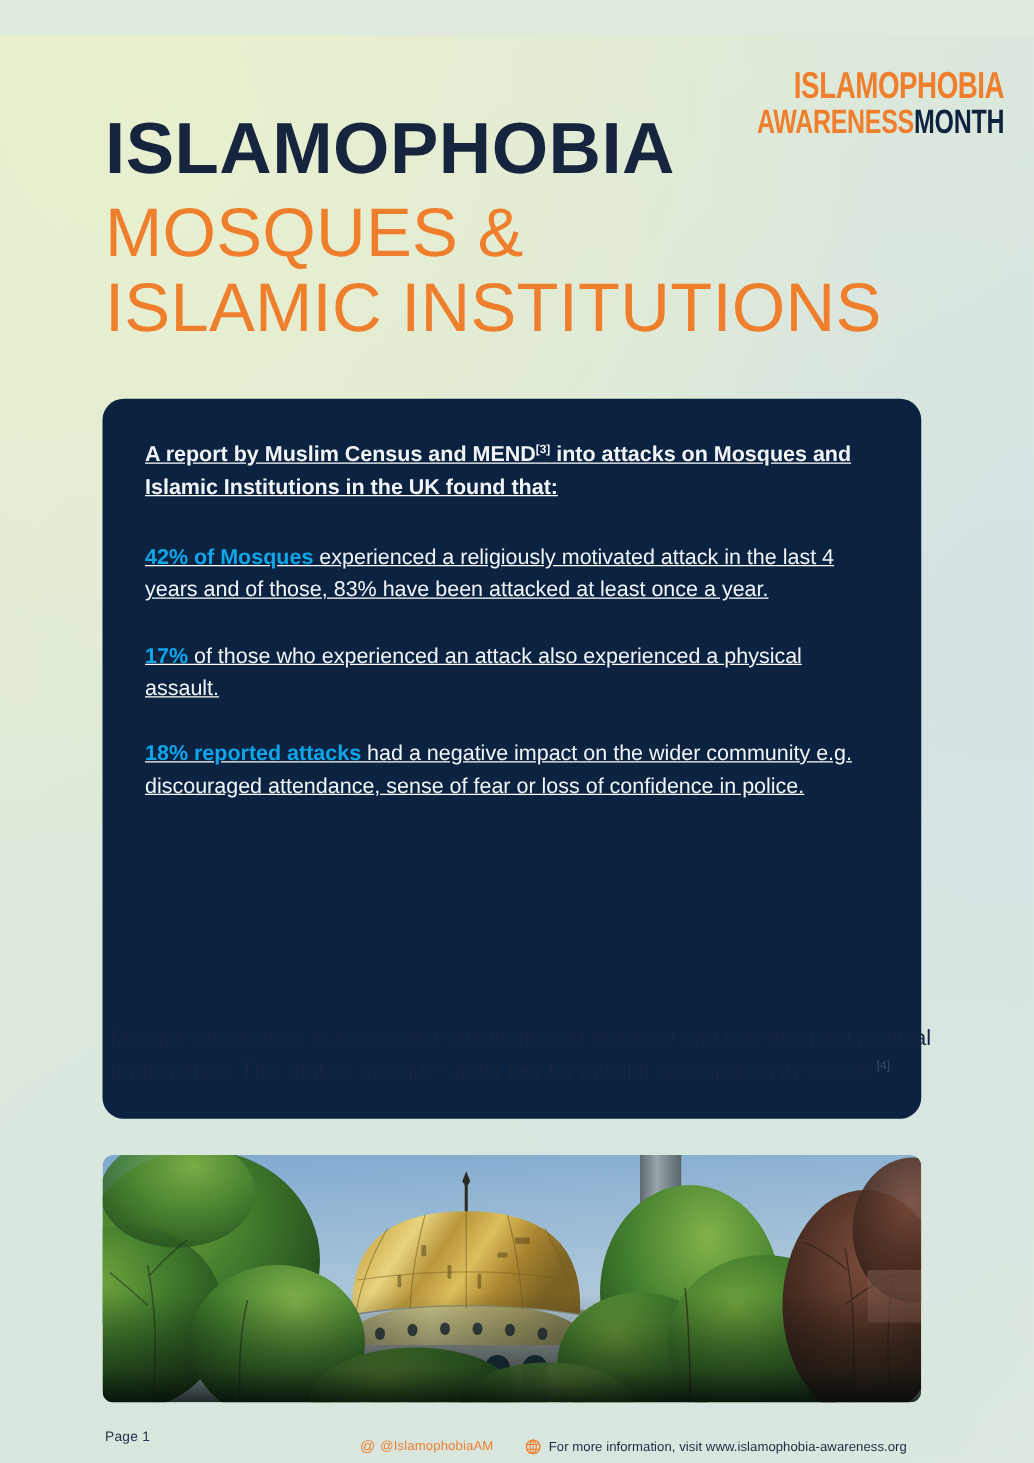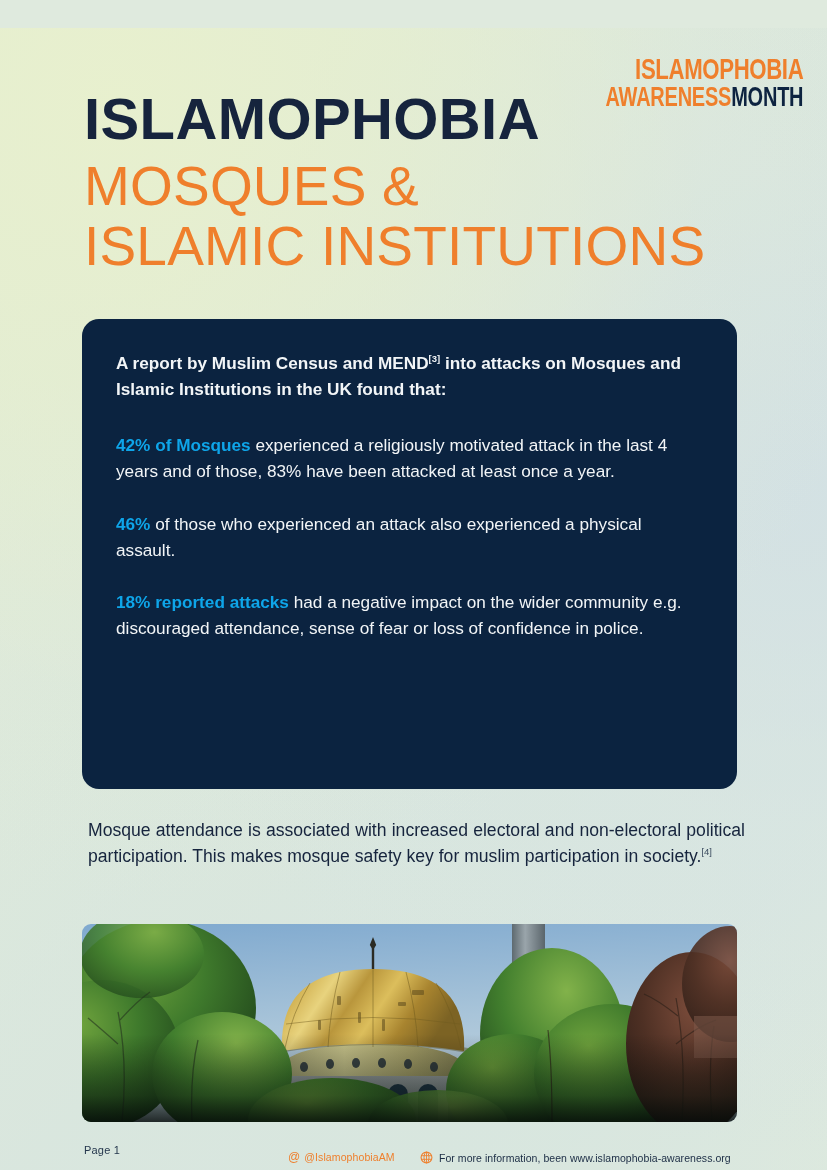--- a/index.html
+++ b/index.html
@@ -83,26 +83,27 @@
     letter-spacing: 0.2px;
     line-height: 1.09;
   }
 
   
   .card {
     position: absolute;
     left: 82px;
     top: 291px;
     width: 655px;
-    height: 470px;
+    height: 576px;
     box-sizing: border-box;
     background: #0b2340;
     border-radius: 17px;
     padding: 31px 34px 0 34px;
     color: #ffffff;
+    text-decoration: underline;
   }
   .card p {
     margin: 0 0 26px 0;
     font-size: 17.2px;
     line-height: 1.52;
     color: #f2f5f7;
   }
   .card p.lead {
     font-weight: 700;
     margin-bottom: 30px;
@@ -211,21 +212,21 @@
     <span class="h-sub">MOSQUES &amp;</span>
     <span class="h-sub">ISLAMIC INSTITUTIONS</span>
   </div>
 
   <div class="card">
 
     <p class="lead"><span>A report by Muslim Census and MEND</span><sup class="ref">[3]</sup><span> into attacks on Mosques and Islamic Institutions in the UK found that:</span></p>
 
     <p><span class="hl">42% of Mosques</span><span> experienced a religiously motivated attack in the last 4 years and of those, 83% have been attacked at least once a year.</span></p>
 
-    <p><span class="hl">46%</span><span> of those who experienced an attack also experienced a physical assault.</span></p>
+    <p><span class="hl">17%</span><span> of those who experienced an attack also experienced a physical assault.</span></p>
 
 
     <p><span class="hl">18% reported attacks</span><span> had a negative impact on the wider community e.g. discouraged attendance, sense of fear or loss of confidence in police.</span></p>
 
   </div>
 
   <p class="note"><span>Mosque attendance is associated with increased electoral and non-electoral political participation. This makes mosque safety key for muslim participation in society.</span><sup class="ref">[4]</sup></p>
 
   <div class="photo">
     <svg viewBox="0 0 655 198" preserveAspectRatio="xMidYMid slice">
@@ -369,19 +370,19 @@
       <span class="at-icon">@</span>
       <span>@IslamophobiaAM</span>
     </div>
 
     <div class="website">
       <svg class="globe-icon" viewBox="0 0 24 24">
         <circle cx="12" cy="12" r="10" fill="none" stroke="#ef7f2c" stroke-width="2"></circle>
         <ellipse cx="12" cy="12" rx="4.6" ry="10" fill="none" stroke="#ef7f2c" stroke-width="1.8"></ellipse>
         <path d="M2.4 8.6h19.2M2.4 15.4h19.2M12 2v20" stroke="#ef7f2c" stroke-width="1.6" fill="none"></path>
       </svg>
-      <span>For more information, been www.islamophobia-awareness.org</span>
+      <span>For more information, visit www.islamophobia-awareness.org</span>
     </div>
 
     <div class="rule"></div>
   </div>
 
 </div>
 
 </body></html>

